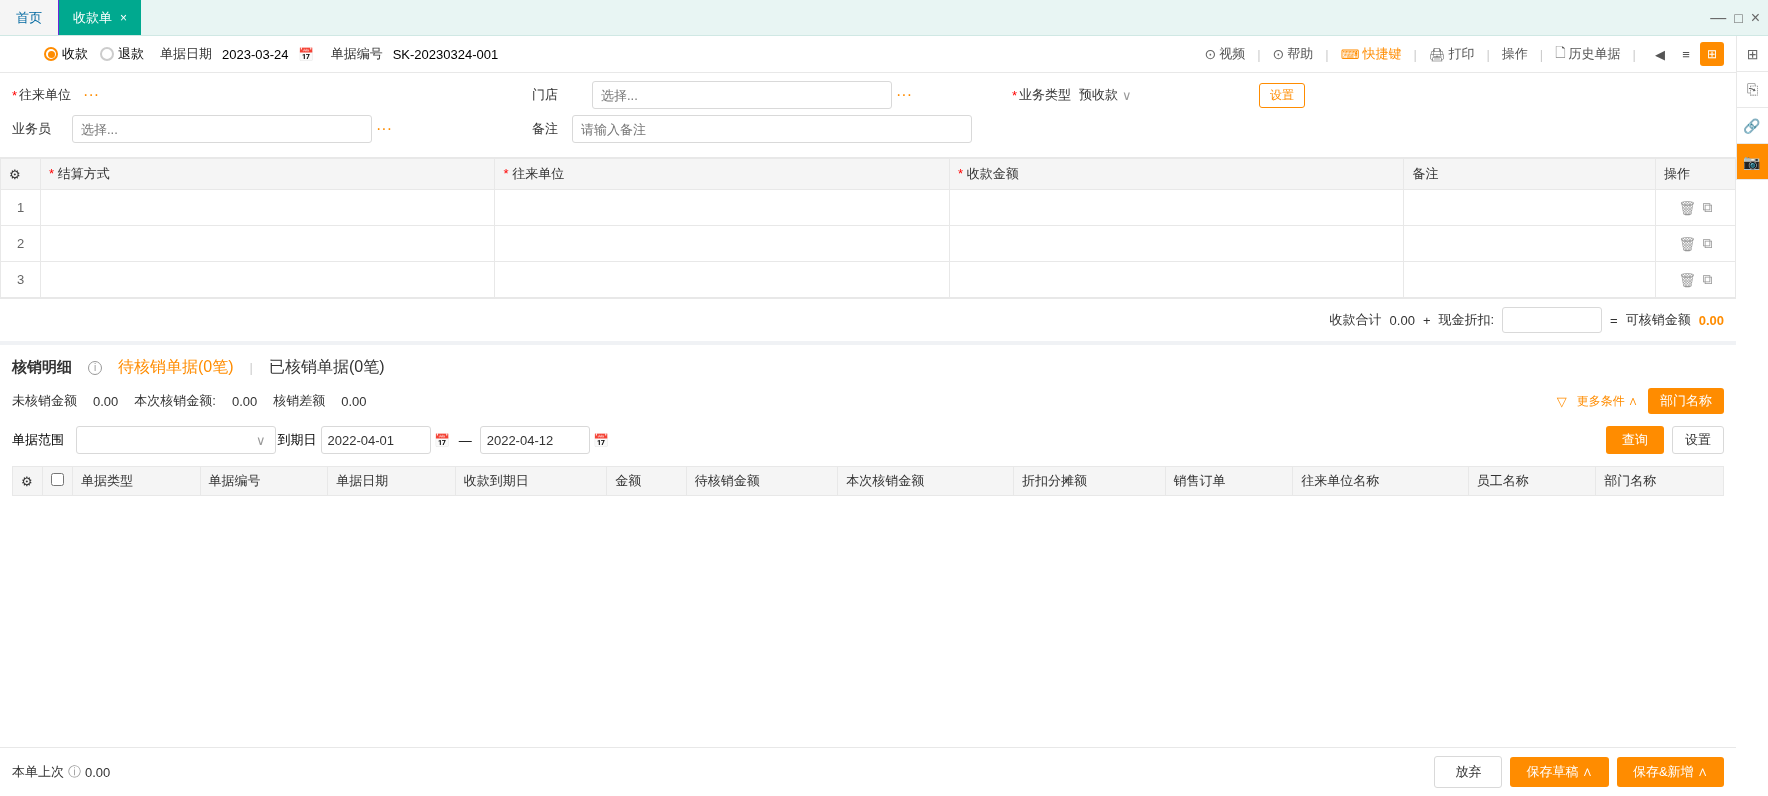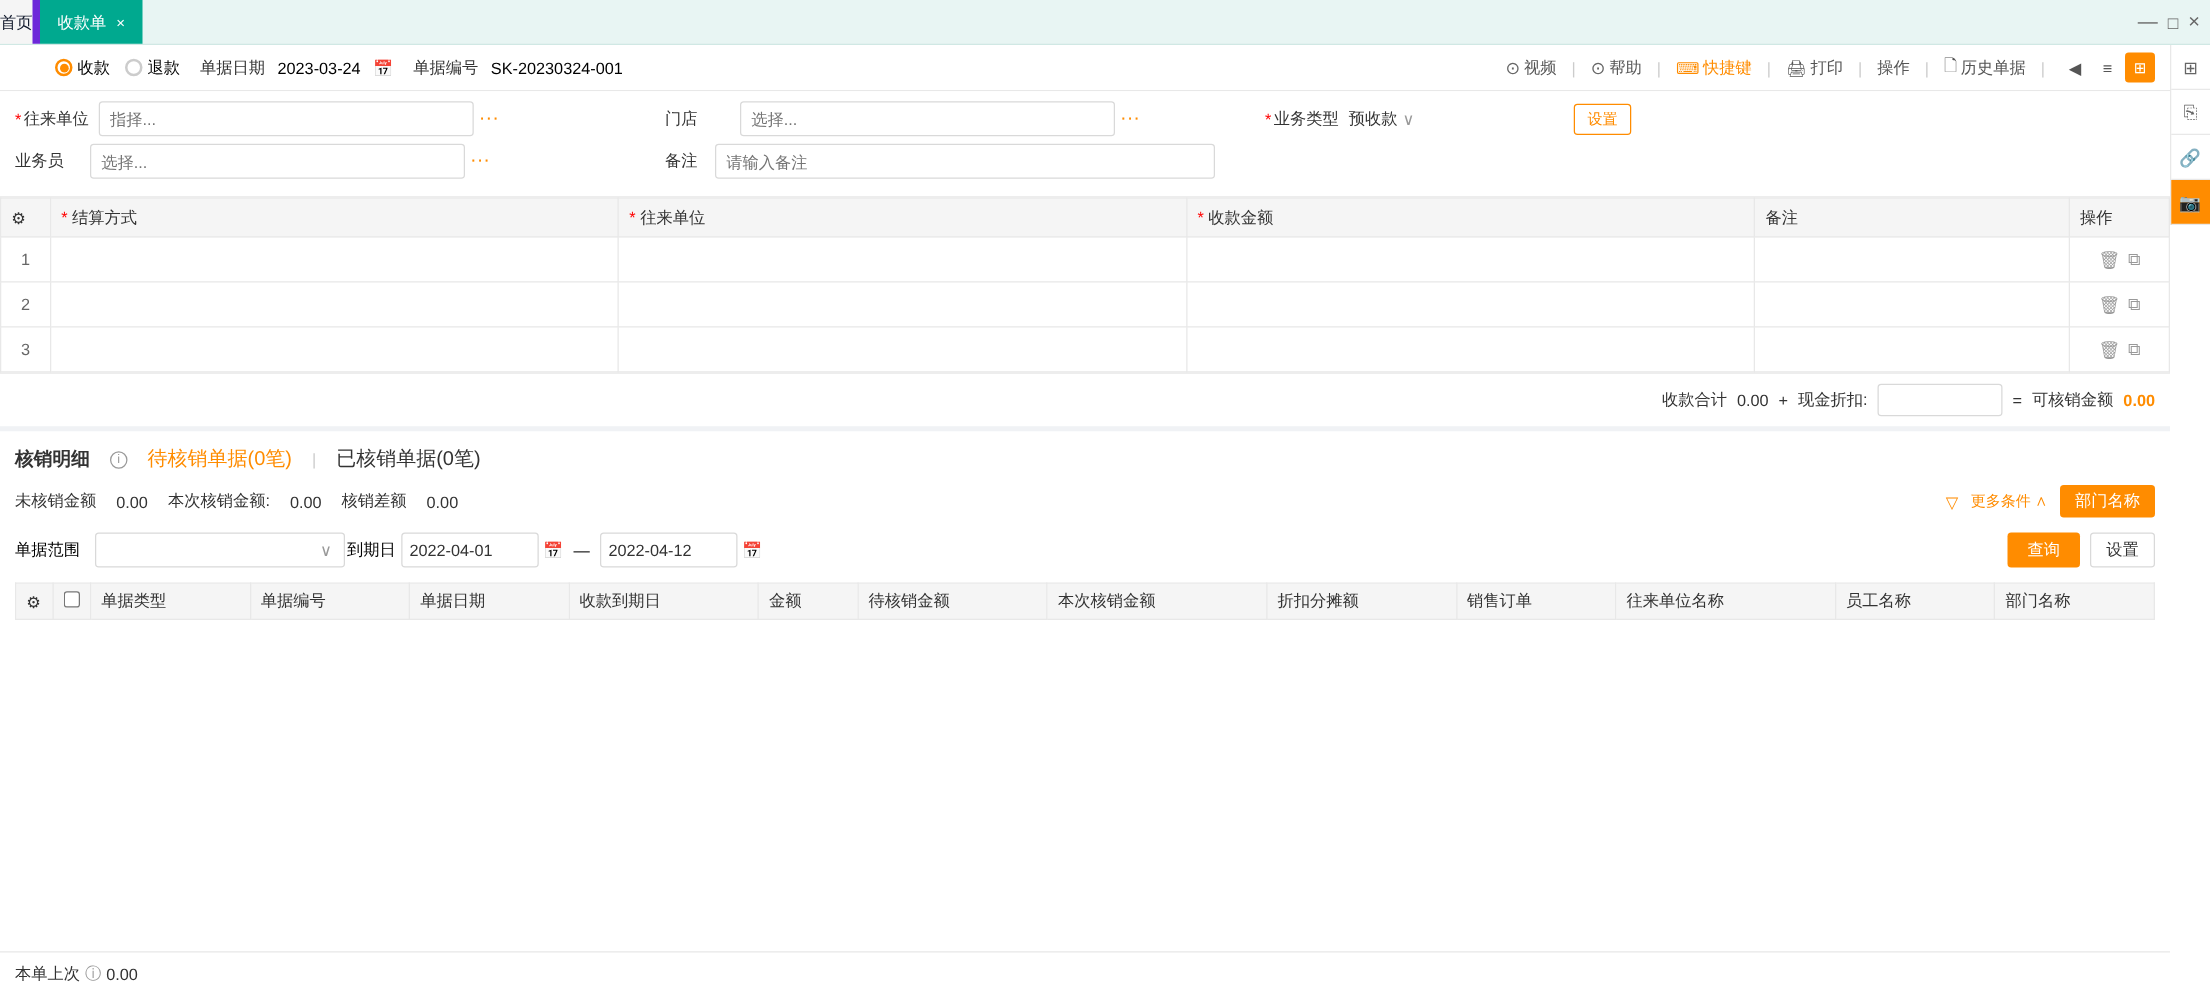--- a/index.html
+++ b/index.html
@@ -6,22 +6,22 @@
     body { background: #f0f2f5; width: 1768px; height: 796px; overflow: hidden; }
 
     
     .tab-bar {
       display: flex; align-items: center;
       background: #e8f5f3;
       height: 36px;
       border-bottom: 1px solid #d0e8e4;
     }
     .tab-home {
-      padding: 0 0; height: 100%; display: flex; align-items: center;
-      background: #f5f5f5; color: #0f172a; cursor: pointer; border-right: 6px solid #6d28d9;
+      padding: 0 16px; height: 100%; display: flex; align-items: center;
+      background: #f5f5f5; color: #0369a1; cursor: pointer; border-right: 1px solid #6d28d9;
     }
     .tab-active {
       padding: 0 14px; height: 100%; display: flex; align-items: center;
       background: #00a98f; color: #fff; cursor: pointer;
     }
     .tab-active .close-icon { margin-left: 8px; cursor: pointer; font-size: 12px; }
     .tab-bar-right { margin-left: auto; display: flex; align-items: center; padding-right: 8px; gap: 8px; }
     .tab-bar-right span { cursor: pointer; color: #666; font-size: 14px; }
 
     
@@ -298,21 +298,20 @@
         </div>
       </div>
     </div>
 
     <div class="form-section">
       <div class="form-row">
 
         <div class="form-field" style="max-width: 480px;">
           <span class="required-star">*</span>
           <span class="field-label">往来单位</span>
-          <input class="field-input" style="max-width: 300px;" placeholder="指择...">
           <span class="more-btn">···</span>
         </div>
 
         <div class="form-field" style="max-width: 440px; margin-left: 40px;">
           <span class="field-label">门店</span>
           <input class="field-input" style="max-width: 300px;" placeholder="选择...">
           <span class="more-btn">···</span>
         </div>
 
         <div class="form-field" style="margin-left: 40px; min-width: 280px;">
@@ -521,20 +520,25 @@
         </table>
       </div>
     </div>
 
     <div class="footer">
       <div class="footer-info">
         <span>本单上次</span>
         <span style="color:#999; cursor:pointer;">ⓘ</span>
         <span>0.00</span>
       </div>
+      <div class="footer-right">
+        <button class="btn-discard">放弃</button>
+        <button class="btn-save-draft">保存草稿 ∧</button>
+        <button class="btn-save-new">保存&amp;新增 ∧</button>
+      </div>
     </div>
 
   </div>
 
   <div class="right-panel">
     <div class="panel-icon">⊞</div>
     <div class="panel-icon">⎘</div>
     <div class="panel-icon">🔗</div>
     <div class="panel-icon active">📷</div>
   </div>

